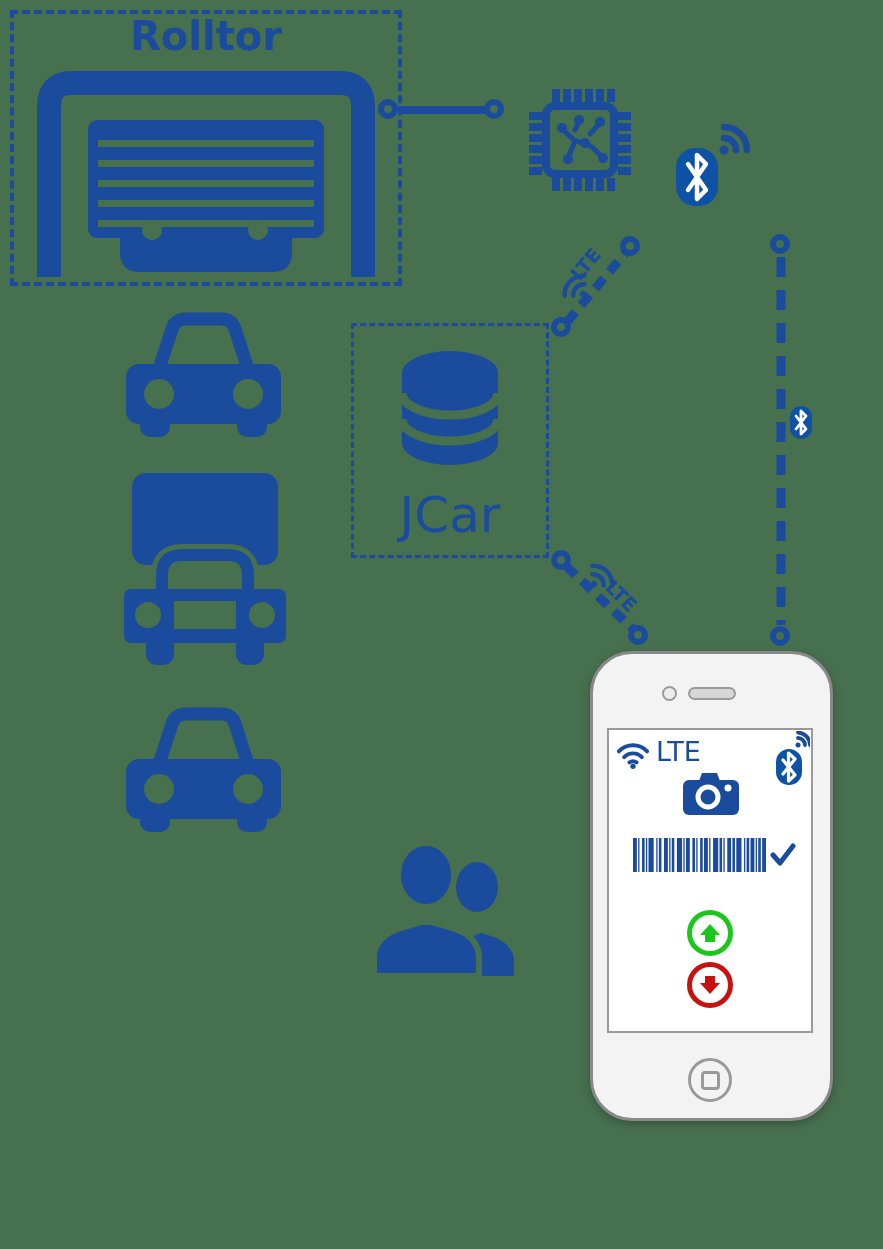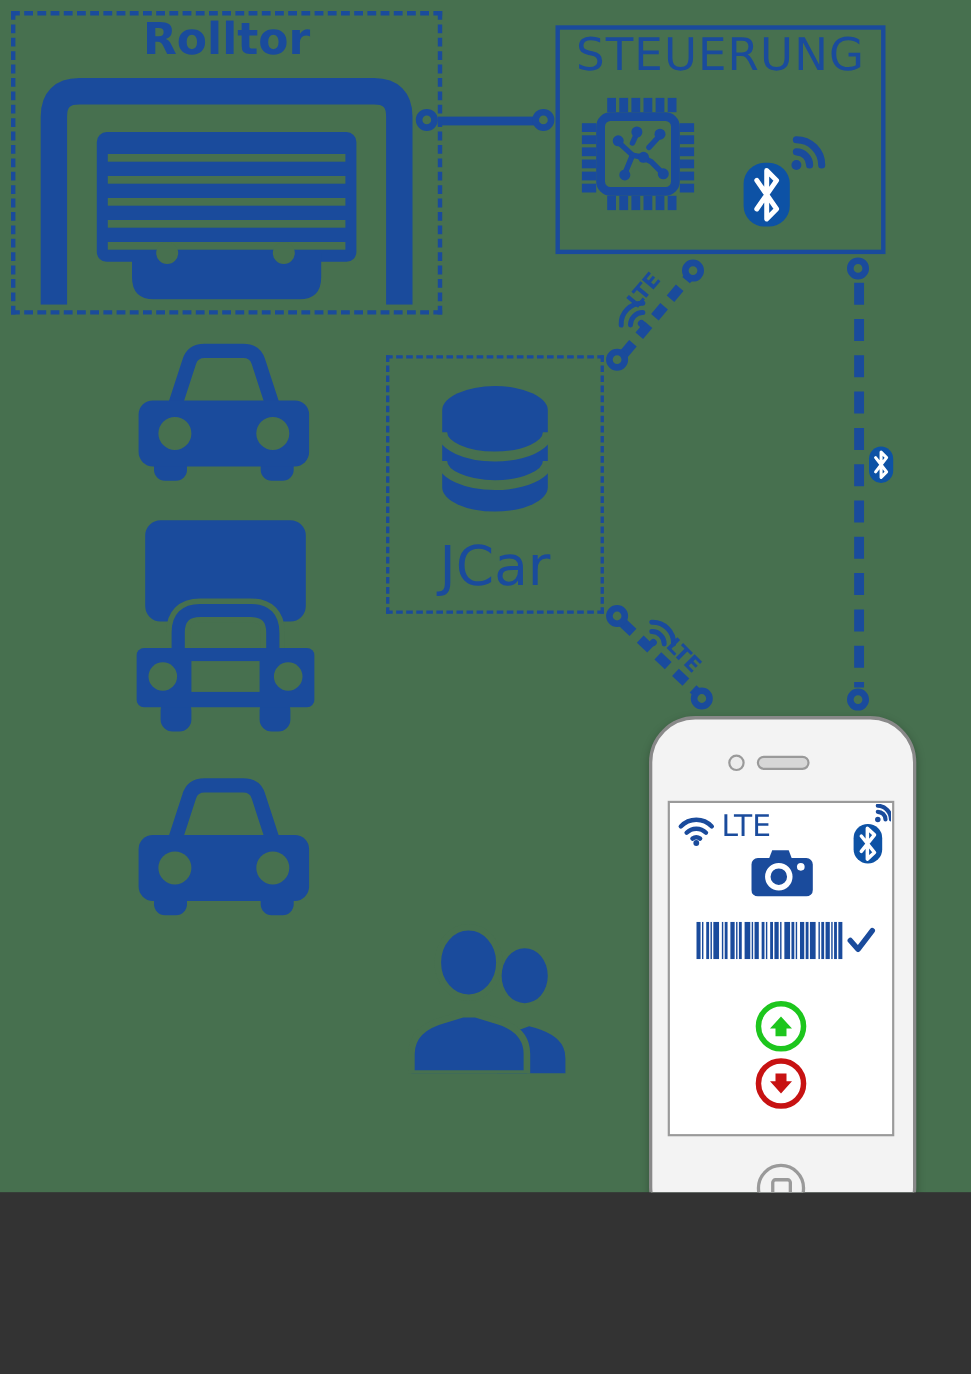--- a/index.html
+++ b/index.html
@@ -5,21 +5,21 @@
   :root{
     --bg:#47704f;
     --blue:#1a4b9c;
     --btblue:#0d52a5;
     --green:#1dc61d;
     --red:#c71212;
     --graph:#9a9a9a;
   }
   html,body{margin:0;padding:0;background:#333;}
   .canvas{
-    position:relative;width:883px;height:1084px;background:var(--bg);
+    position:relative;width:883px;height:1249px;background:var(--bg);
     overflow:hidden;font-family:"DejaVu Sans","Liberation Sans",sans-serif;
   }
   .canvas > *{position:absolute;}
   
   #rolltor-box{left:10px;top:10px;width:384px;height:268px;border:4px dashed var(--blue);}
   #steuerung-box{left:505px;top:23px;width:292px;height:200px;border:4px solid var(--blue);}
   #jcar-box{left:351px;top:323px;width:192px;height:229px;border:3px dashed var(--blue);}
   .box-title{width:100%;text-align:center;color:var(--blue);font-size:40px;line-height:1.12;}
   #rolltor-box .box-title{font-weight:bold;margin-top:0px;}
   #steuerung-box .box-title{font-weight:normal;letter-spacing:1px;margin-top:1px;font-size:41px;}
@@ -93,23 +93,20 @@
     <rect x="62" y="70" width="216" height="7" fill="#47704f"></rect>
     <rect x="62" y="90" width="216" height="7" fill="#47704f"></rect>
     <rect x="62" y="110" width="216" height="7" fill="#47704f"></rect>
     <rect x="62" y="130" width="216" height="7" fill="#47704f"></rect>
     <rect x="62" y="150" width="216" height="7" fill="#47704f"></rect>
     <path d="M84,160 H256 V182 Q256,202 236,202 H104 Q84,202 84,182 Z" fill="#1a4b9c"></path>
     <circle cx="116" cy="160" r="10" fill="#47704f"></circle>
     <circle cx="222" cy="160" r="10" fill="#47704f"></circle>
   </svg>
 
-  <div id="steuerung-box">
-    <div class="box-title">STEUERUNG</div>
-  </div>
   <svg id="chip-svg" viewBox="0 0 116 116">
     <rect x="24" y="24" width="68" height="68" rx="9" fill="none" stroke="#1a4b9c" stroke-width="8"></rect>
     <g fill="#1a4b9c">
       <rect x="30" y="7" width="8" height="13"></rect>
         <rect x="41" y="7" width="8" height="13"></rect>
         <rect x="52" y="7" width="8" height="13"></rect>
         <rect x="63" y="7" width="8" height="13"></rect>
         <rect x="74" y="7" width="8" height="13"></rect>
         <rect x="85" y="7" width="8" height="13"></rect>
       <rect x="30" y="96" width="8" height="13"></rect>

